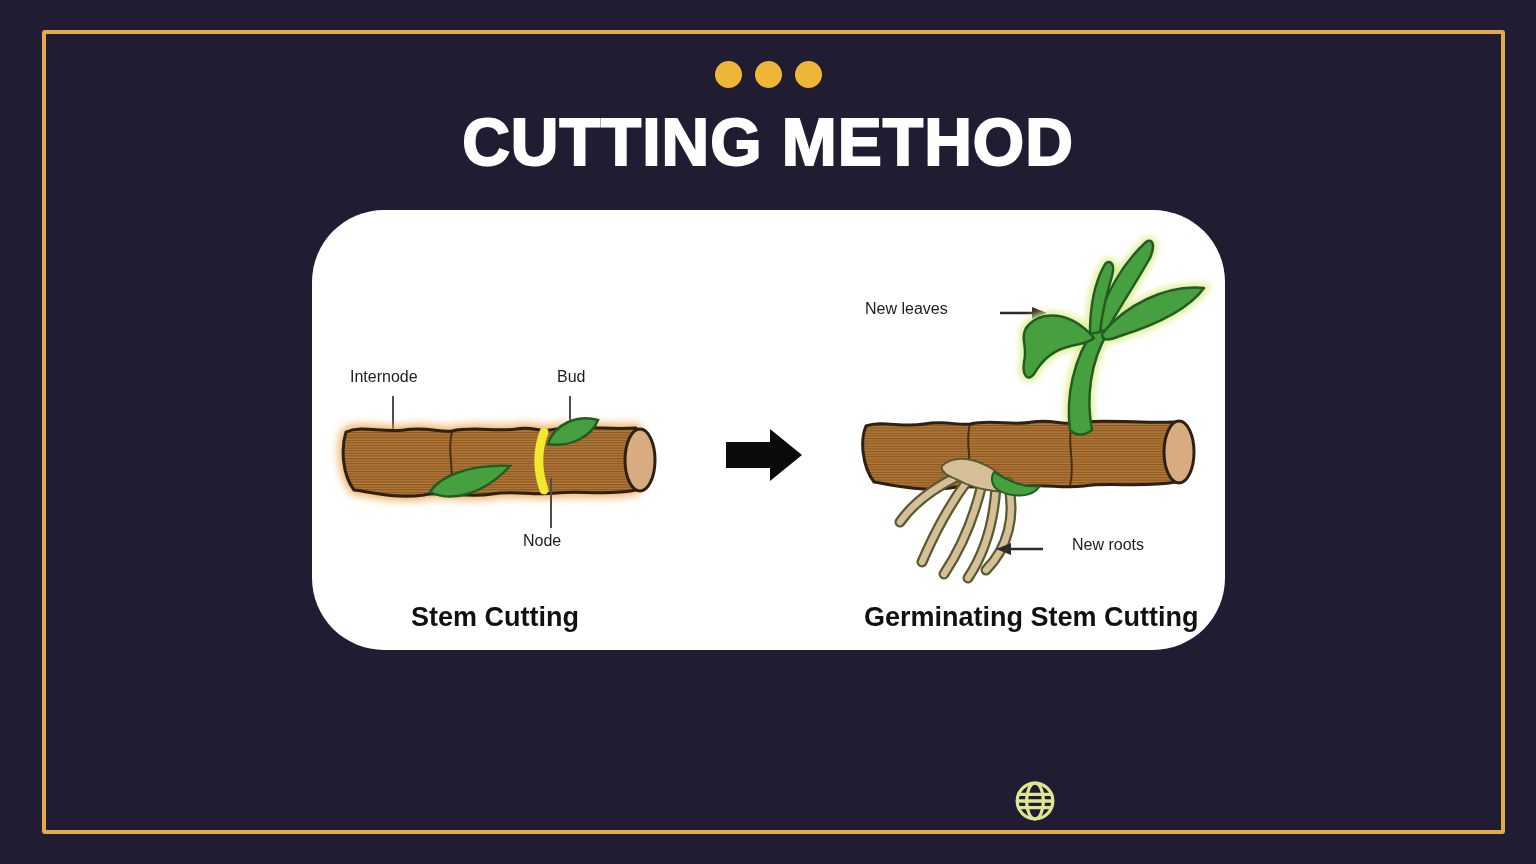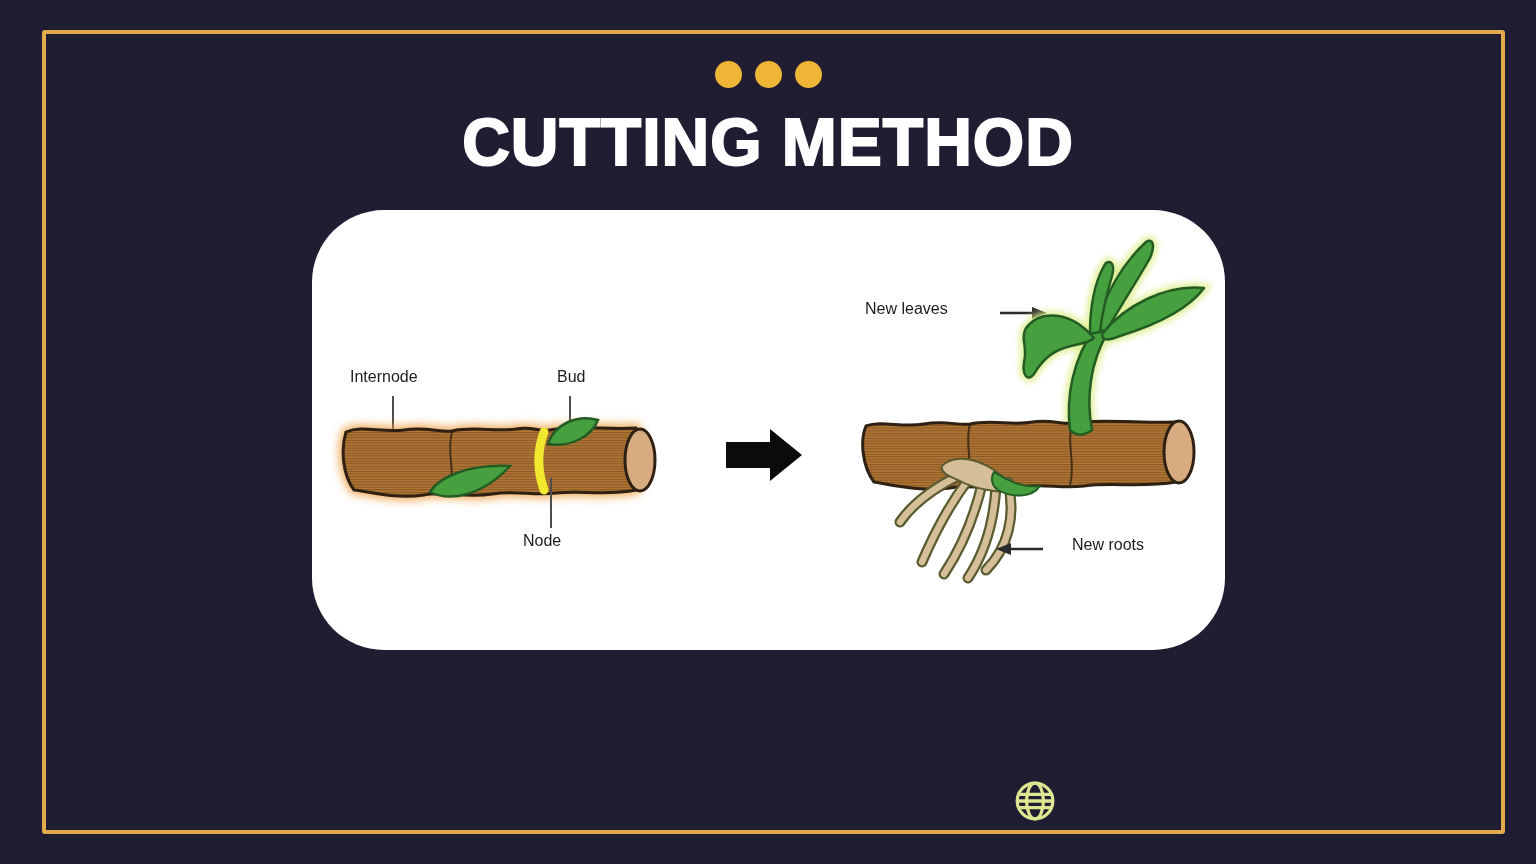--- a/index.html
+++ b/index.html
@@ -79,20 +79,21 @@
     <ellipse cx="310" cy="54" rx="15" ry="31" fill="var(--stem-cap-tan,#d9ab81)" stroke="var(--outline-dark,#2e2013)" stroke-width="3"></ellipse>
 
     <path d="M180,60 C152,90 120,96 100,86 C110,70 140,58 180,60 Z" fill="var(--leaf-green,#47a03f)" stroke="var(--leaf-outline,#235c23)" stroke-width="2.5"></path>
 
     <path d="M218,38 C224,18 248,8 268,14 C262,30 240,42 218,38 Z" fill="var(--leaf-green,#47a03f)" stroke="var(--leaf-outline,#235c23)" stroke-width="2.5"></path>
   </svg>
 
   <div class="leader" style="left:238px;top:268px;height:50px;"></div>
   <div class="label" style="left:211px;top:322px;">Node</div>
 
+  <div class="caption" style="left:58px;top:392px;width:250px;">Stem Cutting</div>
 
   <svg class="abs" style="left:414px;top:217px;" width="76" height="56" viewBox="0 0 76 56">
     <polygon points="0,15 44,15 44,2 76,28 44,54 44,41 0,41" fill="var(--arrow-black,#0b0b0b)"></polygon>
   </svg>
 
   <div class="label" style="left:553px;top:90px;">New leaves</div>
   <svg class="abs" style="left:686px;top:96px;" width="50" height="14" viewBox="0 0 50 14">
     <line x1="2" y1="7" x2="36" y2="7" stroke="#2b2b2b" stroke-width="2.5"></line>
     <polygon points="34,1 49,7 34,13" fill="#2b2b2b"></polygon>
   </svg>
@@ -137,20 +138,21 @@
       <path d="M242,108 C218,80 188,80 174,98 C168,110 176,116 172,132 C170,146 176,152 182,144 C190,130 200,122 212,118 C224,114 236,114 242,108 Z"></path>
     </g>
   </svg>
 
   <svg class="abs" style="left:683px;top:332px;" width="50" height="14" viewBox="0 0 50 14">
     <line x1="14" y1="7" x2="48" y2="7" stroke="#2b2b2b" stroke-width="2.5"></line>
     <polygon points="16,1 1,7 16,13" fill="#2b2b2b"></polygon>
   </svg>
   <div class="label" style="left:760px;top:326px;">New roots</div>
 
+  <div class="caption" style="left:552px;top:392px;width:320px;">Germinating Stem Cutting</div>
 </div>
 
 <div class="footer">
   <svg width="46" height="46" viewBox="0 0 24 24" fill="none" stroke="var(--globe-green,#dde690)" stroke-width="1.7">
     <circle cx="12" cy="12" r="9.3"></circle>
     <ellipse cx="12" cy="12" rx="4.4" ry="9.3"></ellipse>
     <line x1="2.9" y1="8.6" x2="21.1" y2="8.6"></line>
     <line x1="2.9" y1="15.4" x2="21.1" y2="15.4"></line>
     <line x1="2.7" y1="12" x2="21.3" y2="12"></line>
   </svg>

